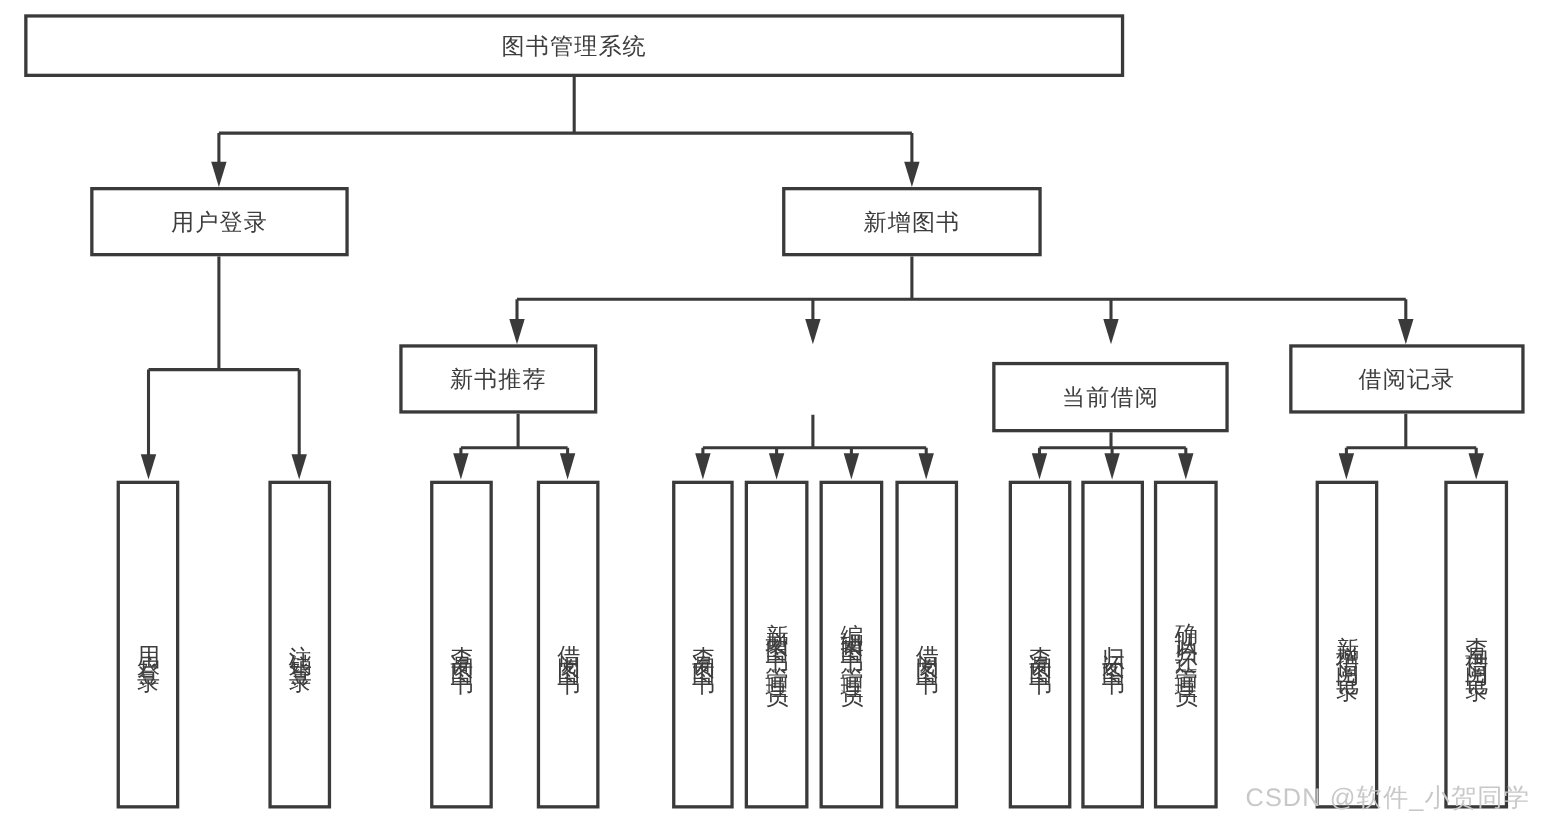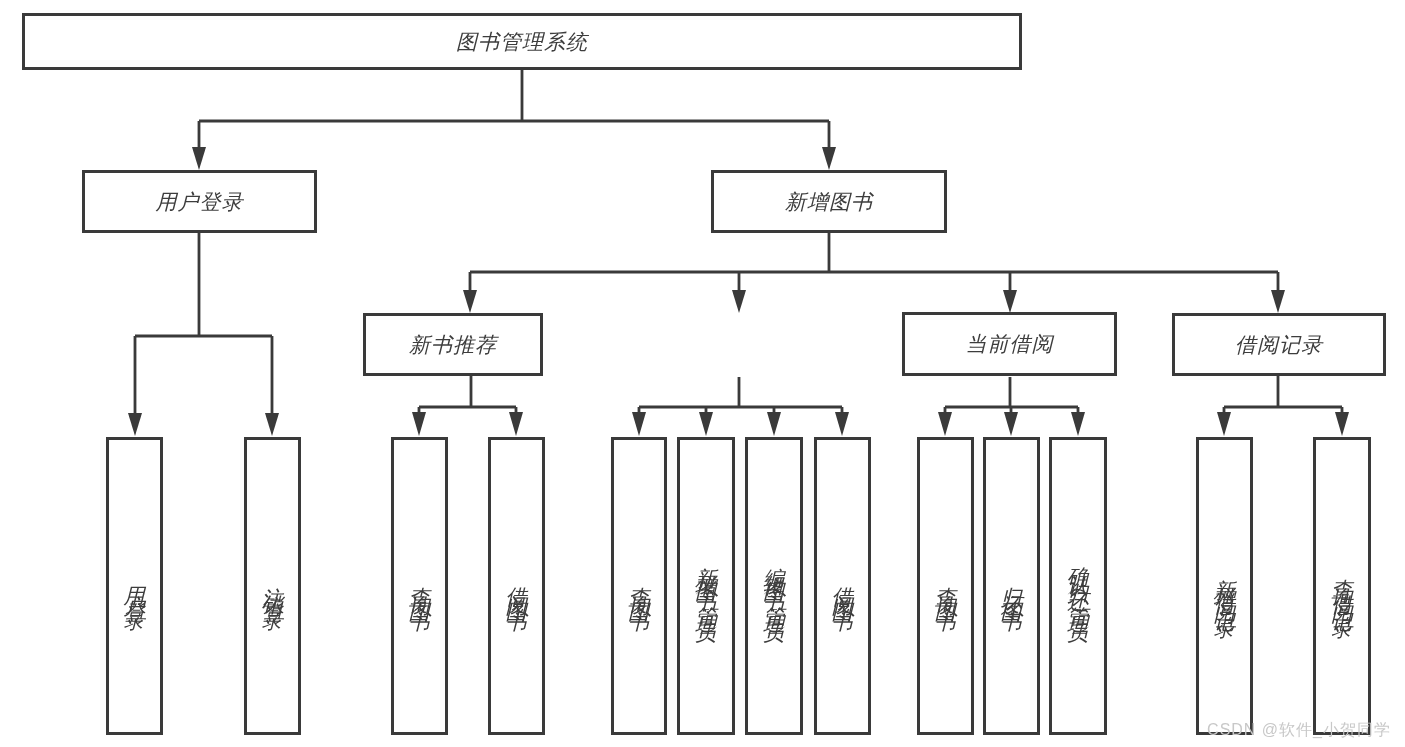--- a/index.html
+++ b/index.html
@@ -21,39 +21,38 @@
   .wires polygon{fill:var(--line);stroke:none;}
   .box{
     position:absolute;
     box-sizing:border-box;
     border:3px solid var(--line);
     background:#fff;
     display:flex;
     align-items:center;
     justify-content:center;
     color:var(--text);
-    font-style:italic;
   }
   .box.h .lbl{
     font-size:21px;
     letter-spacing:1px;
     white-space:nowrap;
   }
   .box.v .lbl{
     writing-mode:vertical-rl;
     font-size:21px;
     letter-spacing:8px;
     line-height:1;
     white-space:nowrap;
   }
   .watermark{
     position:absolute;
     right:14px;
     bottom:6px;
-    font-size:16px;
+    font-size:23px;
     color:var(--watermark);
     letter-spacing:1px;
     white-space:nowrap;
   }
 </style>
 </head>
 <body>
 
 <div class="canvas">
 
@@ -100,21 +99,21 @@
   <div class="box h" style="left:82px;top:170px;width:235px;height:63px">
     <span class="lbl">用户登录</span>
   </div>
   <div class="box h" style="left:711px;top:170px;width:236px;height:63px">
     <span class="lbl">新增图书</span>
   </div>
 
   <div class="box h" style="left:363px;top:313px;width:180px;height:63px">
     <span class="lbl">新书推荐</span>
   </div>
-  <div class="box h" style="left:902px;top:312px;width:215px;height:64px">
+  <div class="box h" style="left:902px;top:329px;width:215px;height:64px">
     <span class="lbl">当前借阅</span>
   </div>
   <div class="box h" style="left:1172px;top:313px;width:214px;height:63px">
     <span class="lbl">借阅记录</span>
   </div>
 
   <div class="box v" style="left:106px;top:437px;width:57px;height:298px">
     <span class="lbl">用户登录</span>
   </div>
   <div class="box v" style="left:244px;top:437px;width:57px;height:298px">

